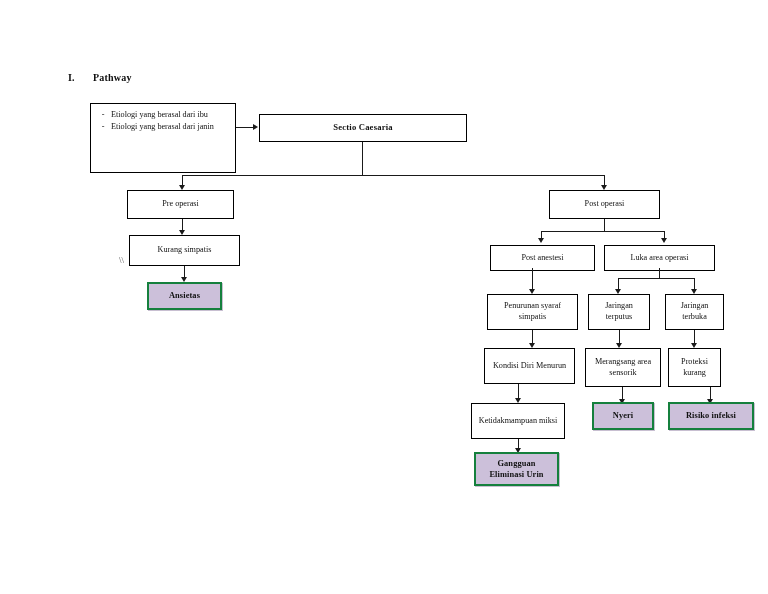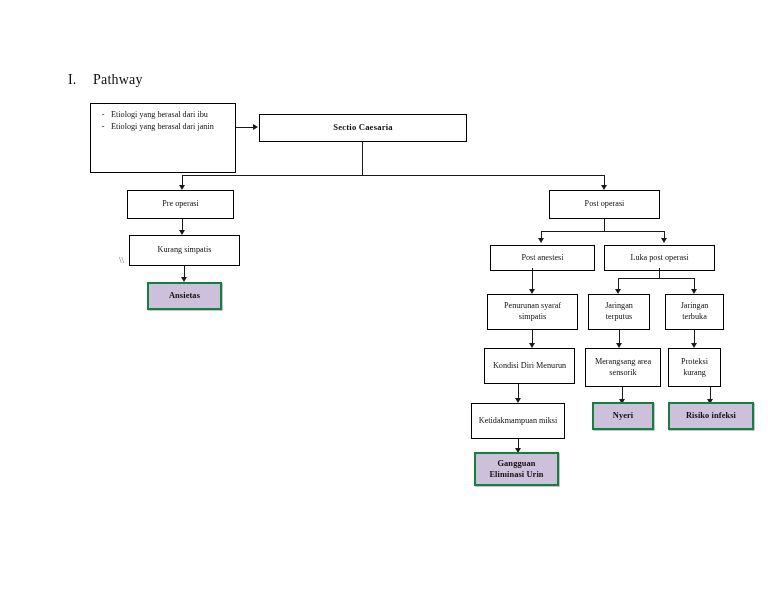--- a/index.html
+++ b/index.html
@@ -20,22 +20,22 @@
   #canvas {
     position: absolute;
     inset: 0;
   }
 
   
   .heading {
     position: absolute;
     left: 68px;
     top: 72px;
-    font-size: 14px;
-    font-weight: normal;
+    font-size: 10px;
+    font-weight: bold;
     letter-spacing: .2px;
     white-space: nowrap;
   }
   .heading .num { display: inline-block; width: 25px; }
 
   
   .node {
     position: absolute;
     box-sizing: border-box;
     border: 1px solid #000000;
@@ -162,21 +162,21 @@
   <div class="node" style="left:549px; top:190px; width:111px; height:29px;">Post operasi</div>
 
   <div class="ln v" style="left:604px; top:219px; height:12px;"></div>
   <div class="ln h" style="left:541px; top:231px; width:124px;"></div>
   <div class="ln v" style="left:541px; top:231px; height:8px;"></div>
   <div class="arrow-down" style="left:538px; top:238px;"></div>
   <div class="ln v" style="left:664px; top:231px; height:8px;"></div>
   <div class="arrow-down" style="left:661px; top:238px;"></div>
 
   <div class="node" style="left:490px; top:245px; width:105px; height:23px;">Post anestesi</div>
-  <div class="node" style="left:604px; top:245px; width:111px; height:23px;">Luka post operasi</div>
+  <div class="node" style="left:604px; top:245px; width:111px; height:23px;">Luka area operasi</div>
 
   <div class="ln v" style="left:532px; top:268px; height:22px;"></div>
   <div class="arrow-down" style="left:529px; top:289px;"></div>
 
   <div class="ln v" style="left:659px; top:268px; height:10px;"></div>
   <div class="ln h" style="left:618px; top:278px; width:77px;"></div>
   <div class="ln v" style="left:618px; top:278px; height:12px;"></div>
   <div class="arrow-down" style="left:615px; top:289px;"></div>
   <div class="ln v" style="left:694px; top:278px; height:12px;"></div>
   <div class="arrow-down" style="left:691px; top:289px;"></div>

